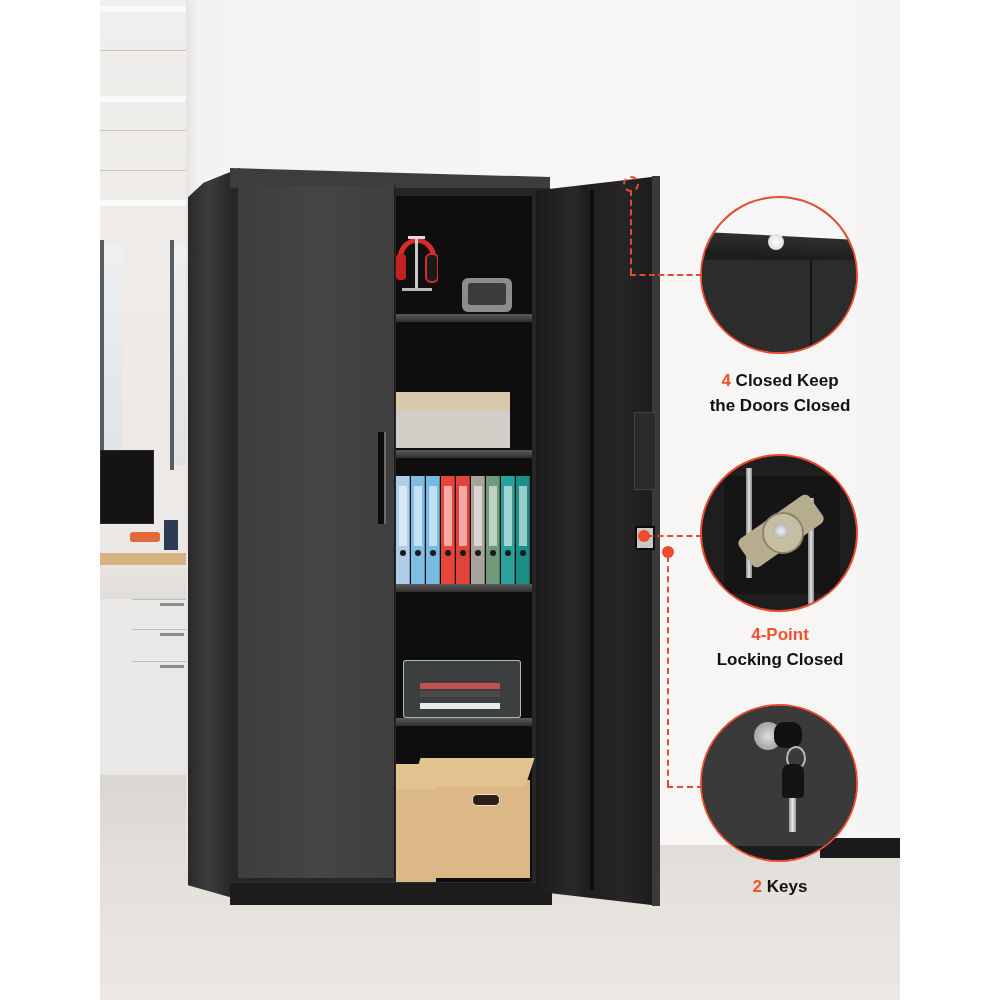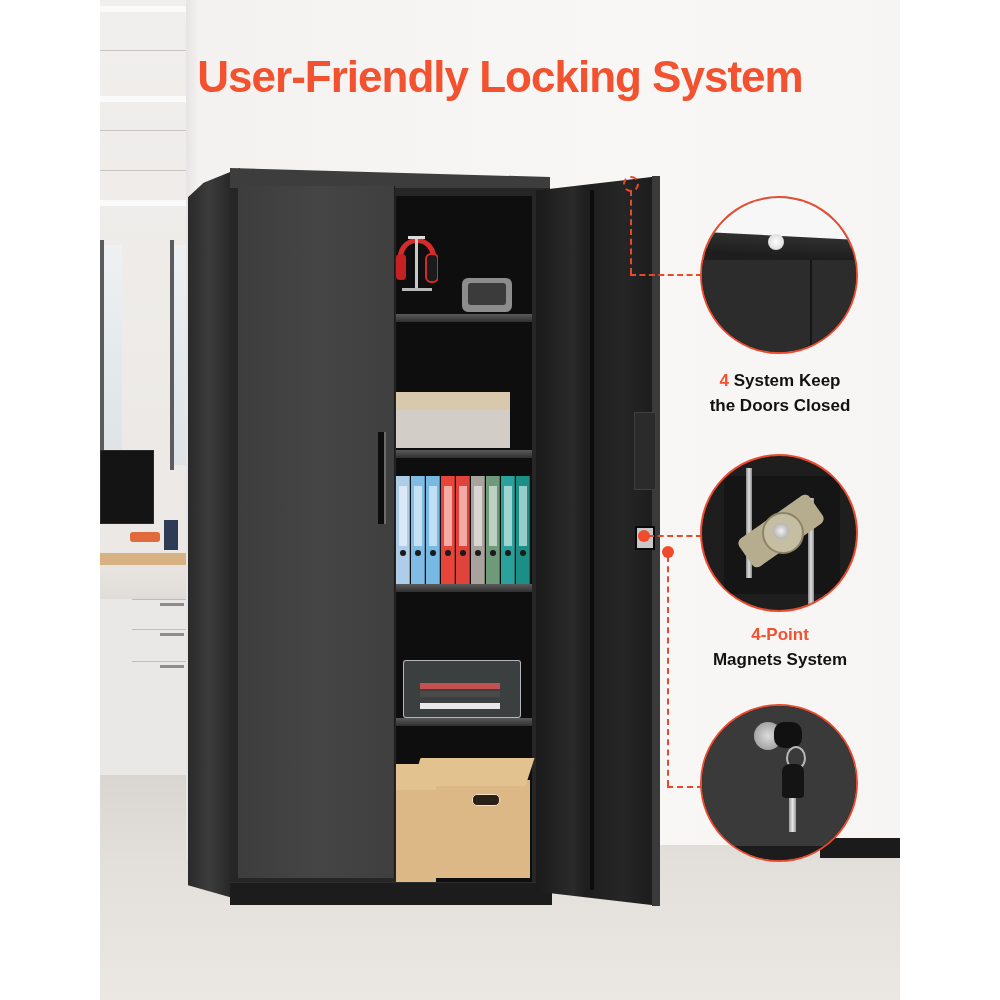--- a/index.html
+++ b/index.html
@@ -119,21 +119,20 @@
       <div class="drawer-handle" style="top:34px"></div>
       <div class="drawer-line" style="top:62px"></div>
       <div class="drawer-handle" style="top:66px"></div>
     </div>
   </div>
   <div class="floor"></div>
   <div class="wall-column"></div>
   <div class="wall"></div>
   <div class="baseboard"></div>
 
-  <div class="title">User-Friendly Locking System</div>
 
   <div class="cab-side"></div>
   <div class="cab-frame"></div>
   <div class="cab-top"></div>
   <div class="left-door">
     <div class="handle"></div>
   </div>
   <div class="interior"></div>
 
   <div class="shelf" style="top:314px"></div>
@@ -227,39 +226,42 @@
   <div class="dash-h" style="left:567px;top:786px;width:36px"></div>
 
   <div class="circle" style="top:196px">
     <div class="c1-bg"></div>
     <div class="c1-rail"></div>
     <div class="c1-body"></div>
     <div class="c1-seam"></div>
     <div class="c1-magnet"></div>
   </div>
   <div class="caption" style="top:368px">
-    <span class="accent">4</span><span> System Keep</span><br>
+    <span class="accent">4</span><span> Closed Keep</span><br>
     <span>the Doors Closed</span>
   </div>
 
   <div class="circle" style="top:454px">
     <div class="c2-frame"></div>
     <div class="c2-rod" style="left:44px;top:12px"></div>
     <div class="c2-rod" style="left:106px;top:42px"></div>
     <div class="c2-cam"></div>
     <div class="c2-hub"></div>
     <div class="c2-screw"></div>
   </div>
   <div class="caption" style="top:622px">
     <span class="accent">4-Point</span><br>
-    <span>Magnets System</span>
+    <span>Locking Closed</span>
   </div>
 
   <div class="circle" style="top:704px">
     <div class="c3-bg"></div>
     <div class="c3-floor"></div>
     <div class="c3-lock"></div>
     <div class="c3-keyhead"></div>
     <div class="c3-ring"></div>
     <div class="c3-key2"></div>
     <div class="c3-blade"></div>
   </div>
+  <div class="caption" style="top:874px">
+    <span class="accent">2</span><span> Keys</span>
+  </div>
 </div>
 
 </body></html>

